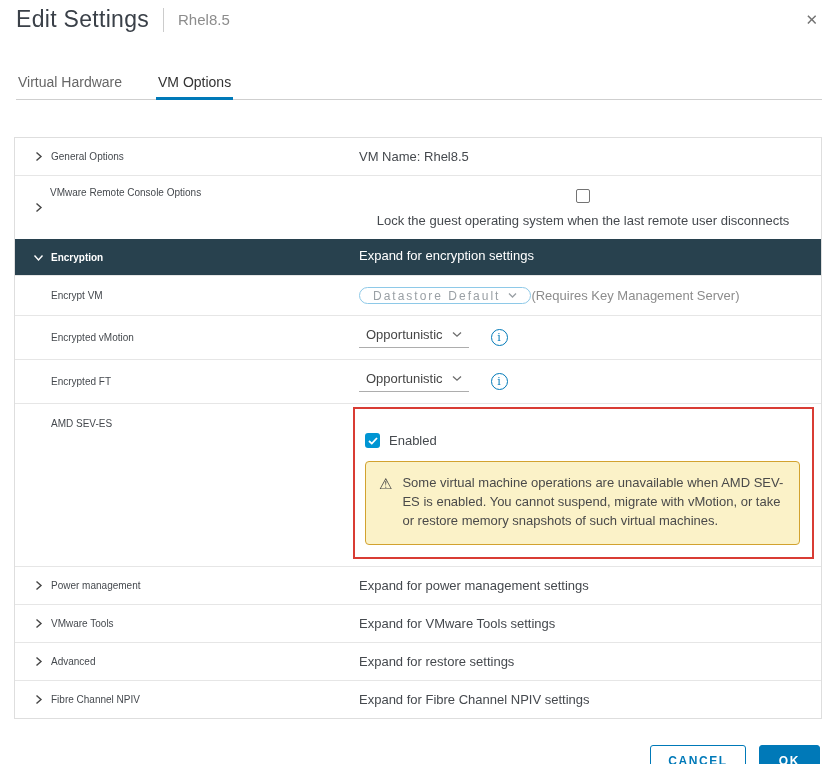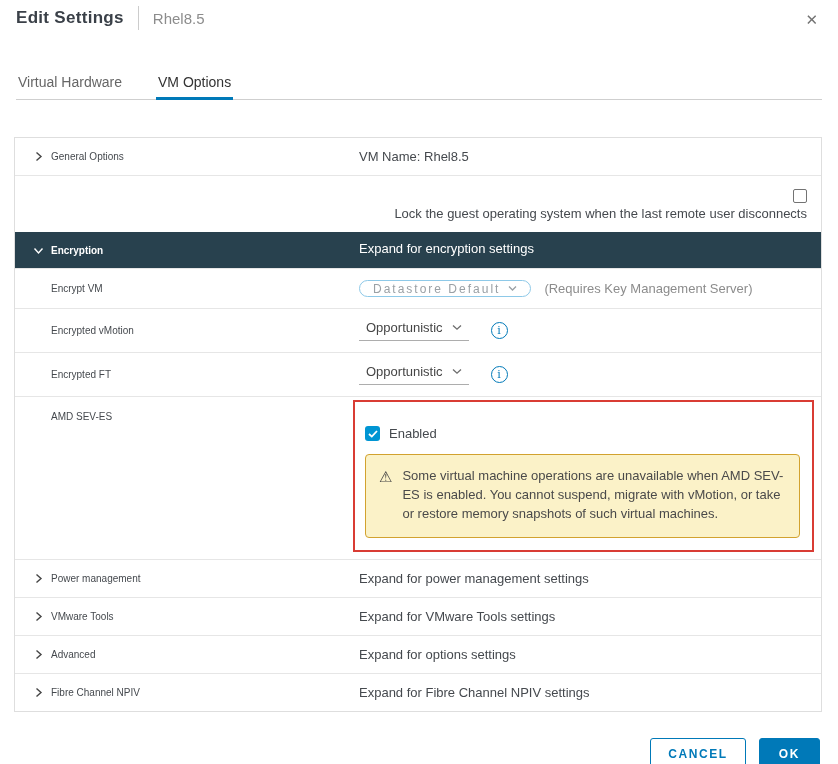--- a/index.html
+++ b/index.html
@@ -3,21 +3,21 @@
 <meta charset="utf-8">
 <style>
   * { margin:0; padding:0; box-sizing:border-box; }
   html,body { width:838px; height:764px; background:#fff; overflow:hidden;
     font-family:"Liberation Sans","DejaVu Sans",sans-serif; color:#454545; }
 
   
   .dlg-header { display:flex; align-items:flex-start; justify-content:space-between;
     padding:6px 16px 0 16px; }
   .title-group { display:flex; align-items:center; gap:14px; }
-  .dlg-title { font-size:17px; font-weight:700; color:#3a4048; letter-spacing:.3px; }
+  .dlg-title { font-size:23px; font-weight:400; color:#3a4048; letter-spacing:.3px; }
   .title-sep { width:1px; height:24px; background:#ccc; }
   .dlg-sub { font-size:15px; color:#8c8c8c; }
   .close-btn { font-size:15px; color:#737373; cursor:pointer; padding:6px 4px; line-height:1; }
 
   
   .tabs { display:flex; gap:32px; margin:23px 16px 0 16px; border-bottom:1px solid #cfcfcf; }
   .tab { font-size:14px; padding:0 2px 9px 2px; color:#666; cursor:pointer; position:relative;margin-top:18px; }
   .tab.active { color:#333; }
   .tab.active::after { content:""; position:absolute; left:0; right:0; bottom:-1px;
     height:3px; background:#0079b8; }
@@ -34,34 +34,34 @@
   .chev { flex:none; display:inline-flex; cursor:pointer; }
 
   
   .row.section-open { background:#28414e; border-top:1px solid #28414e; }
   .row.section-open .cell-l { color:#fff; font-weight:600; padding-top:8px; padding-bottom:8px; }
   .row.section-open .cell-r { color:#fff; padding-top:8px; padding-bottom:12px; }
 
   
   .cell-l.stacked { flex-direction:column; align-items:flex-start; gap:4px; }
   .cell-l.stacked .lbl { margin-left:17px; }
-  .cell-r.stacked { flex-direction:column; align-items:flex-end; gap:3px; }
+  .cell-r.stacked { flex-direction:column; align-items:center; gap:10px; }
 
   
   .cbx-unchecked { width:14px; height:14px; border:1px solid #737373; border-radius:2px;
     background:#fff; cursor:pointer; }
   .cbx-checked { width:15px; height:15px; border-radius:3px; background:#0095d3;
     display:inline-flex; align-items:center; justify-content:center; cursor:pointer; flex:none; }
   .cbx-row { display:flex; align-items:center; gap:9px; }
 
   
   .pill-dd { display:inline-flex; align-items:center; gap:8px; height:17px;
     padding:0 13px; border:1px solid #8ec9e8; border-radius:14px; color:#9aa0a5;
     font-size:12px; letter-spacing:2px; background:#fff; cursor:default; }
-  .pill-note { margin-left:13px; color:#8c8c8c; font-size:13px; }
+  .pill-note { color:#8c8c8c; font-size:13px; }
 
   
   .u-select { display:inline-flex; align-items:center; gap:9px; padding:0 7px 5px 7px;
     border-bottom:1px solid #adadad; font-size:13px; color:#454545; cursor:pointer; }
   .info-ic { width:17px; height:17px; border:1px solid #0079b8; border-radius:50%;
     color:#0079b8; font-size:11px; font-family:"DejaVu Serif",serif;
     display:inline-flex; align-items:center; justify-content:center;
     margin-left:22px; cursor:pointer; flex:none; }
 
   
@@ -106,20 +106,28 @@
           </svg>
       </span>
       <span>General Options</span>
     </div>
     <div class="cell-r">
       <span>VM Name: Rhel8.5</span>
     </div>
   </div>
 
   <div class="row">
+    <div class="cell-l stacked">
+      <span class="lbl">VMware Remote Console Options</span>
+      <span class="chev">
+        <svg width="11" height="11" viewBox="0 0 11 11">
+            <polyline points="3.5,1.5 8,5.5 3.5,9.5" fill="none" stroke="#454545" stroke-width="1.4"></polyline>
+          </svg>
+      </span>
+    </div>
     <div class="cell-r stacked" style="padding-top:13px;">
       <span class="cbx-unchecked"></span>
       <span>Lock the guest operating system when the last remote user disconnects</span>
     </div>
   </div>
 
   <div class="row section-open">
     <div class="cell-l">
       <span class="chev">
         <svg width="11" height="11" viewBox="0 0 11 11">
@@ -232,21 +240,21 @@
   <div class="row">
     <div class="cell-l">
       <span class="chev">
         <svg width="11" height="11" viewBox="0 0 11 11">
             <polyline points="3.5,1.5 8,5.5 3.5,9.5" fill="none" stroke="#454545" stroke-width="1.4"></polyline>
           </svg>
       </span>
       <span>Advanced</span>
     </div>
     <div class="cell-r">
-      <span>Expand for options settings</span>
+      <span>Expand for restore settings</span>
     </div>
   </div>
 
   <div class="row">
     <div class="cell-l">
       <span class="chev">
         <svg width="11" height="11" viewBox="0 0 11 11">
             <polyline points="3.5,1.5 8,5.5 3.5,9.5" fill="none" stroke="#454545" stroke-width="1.4"></polyline>
           </svg>
       </span>

